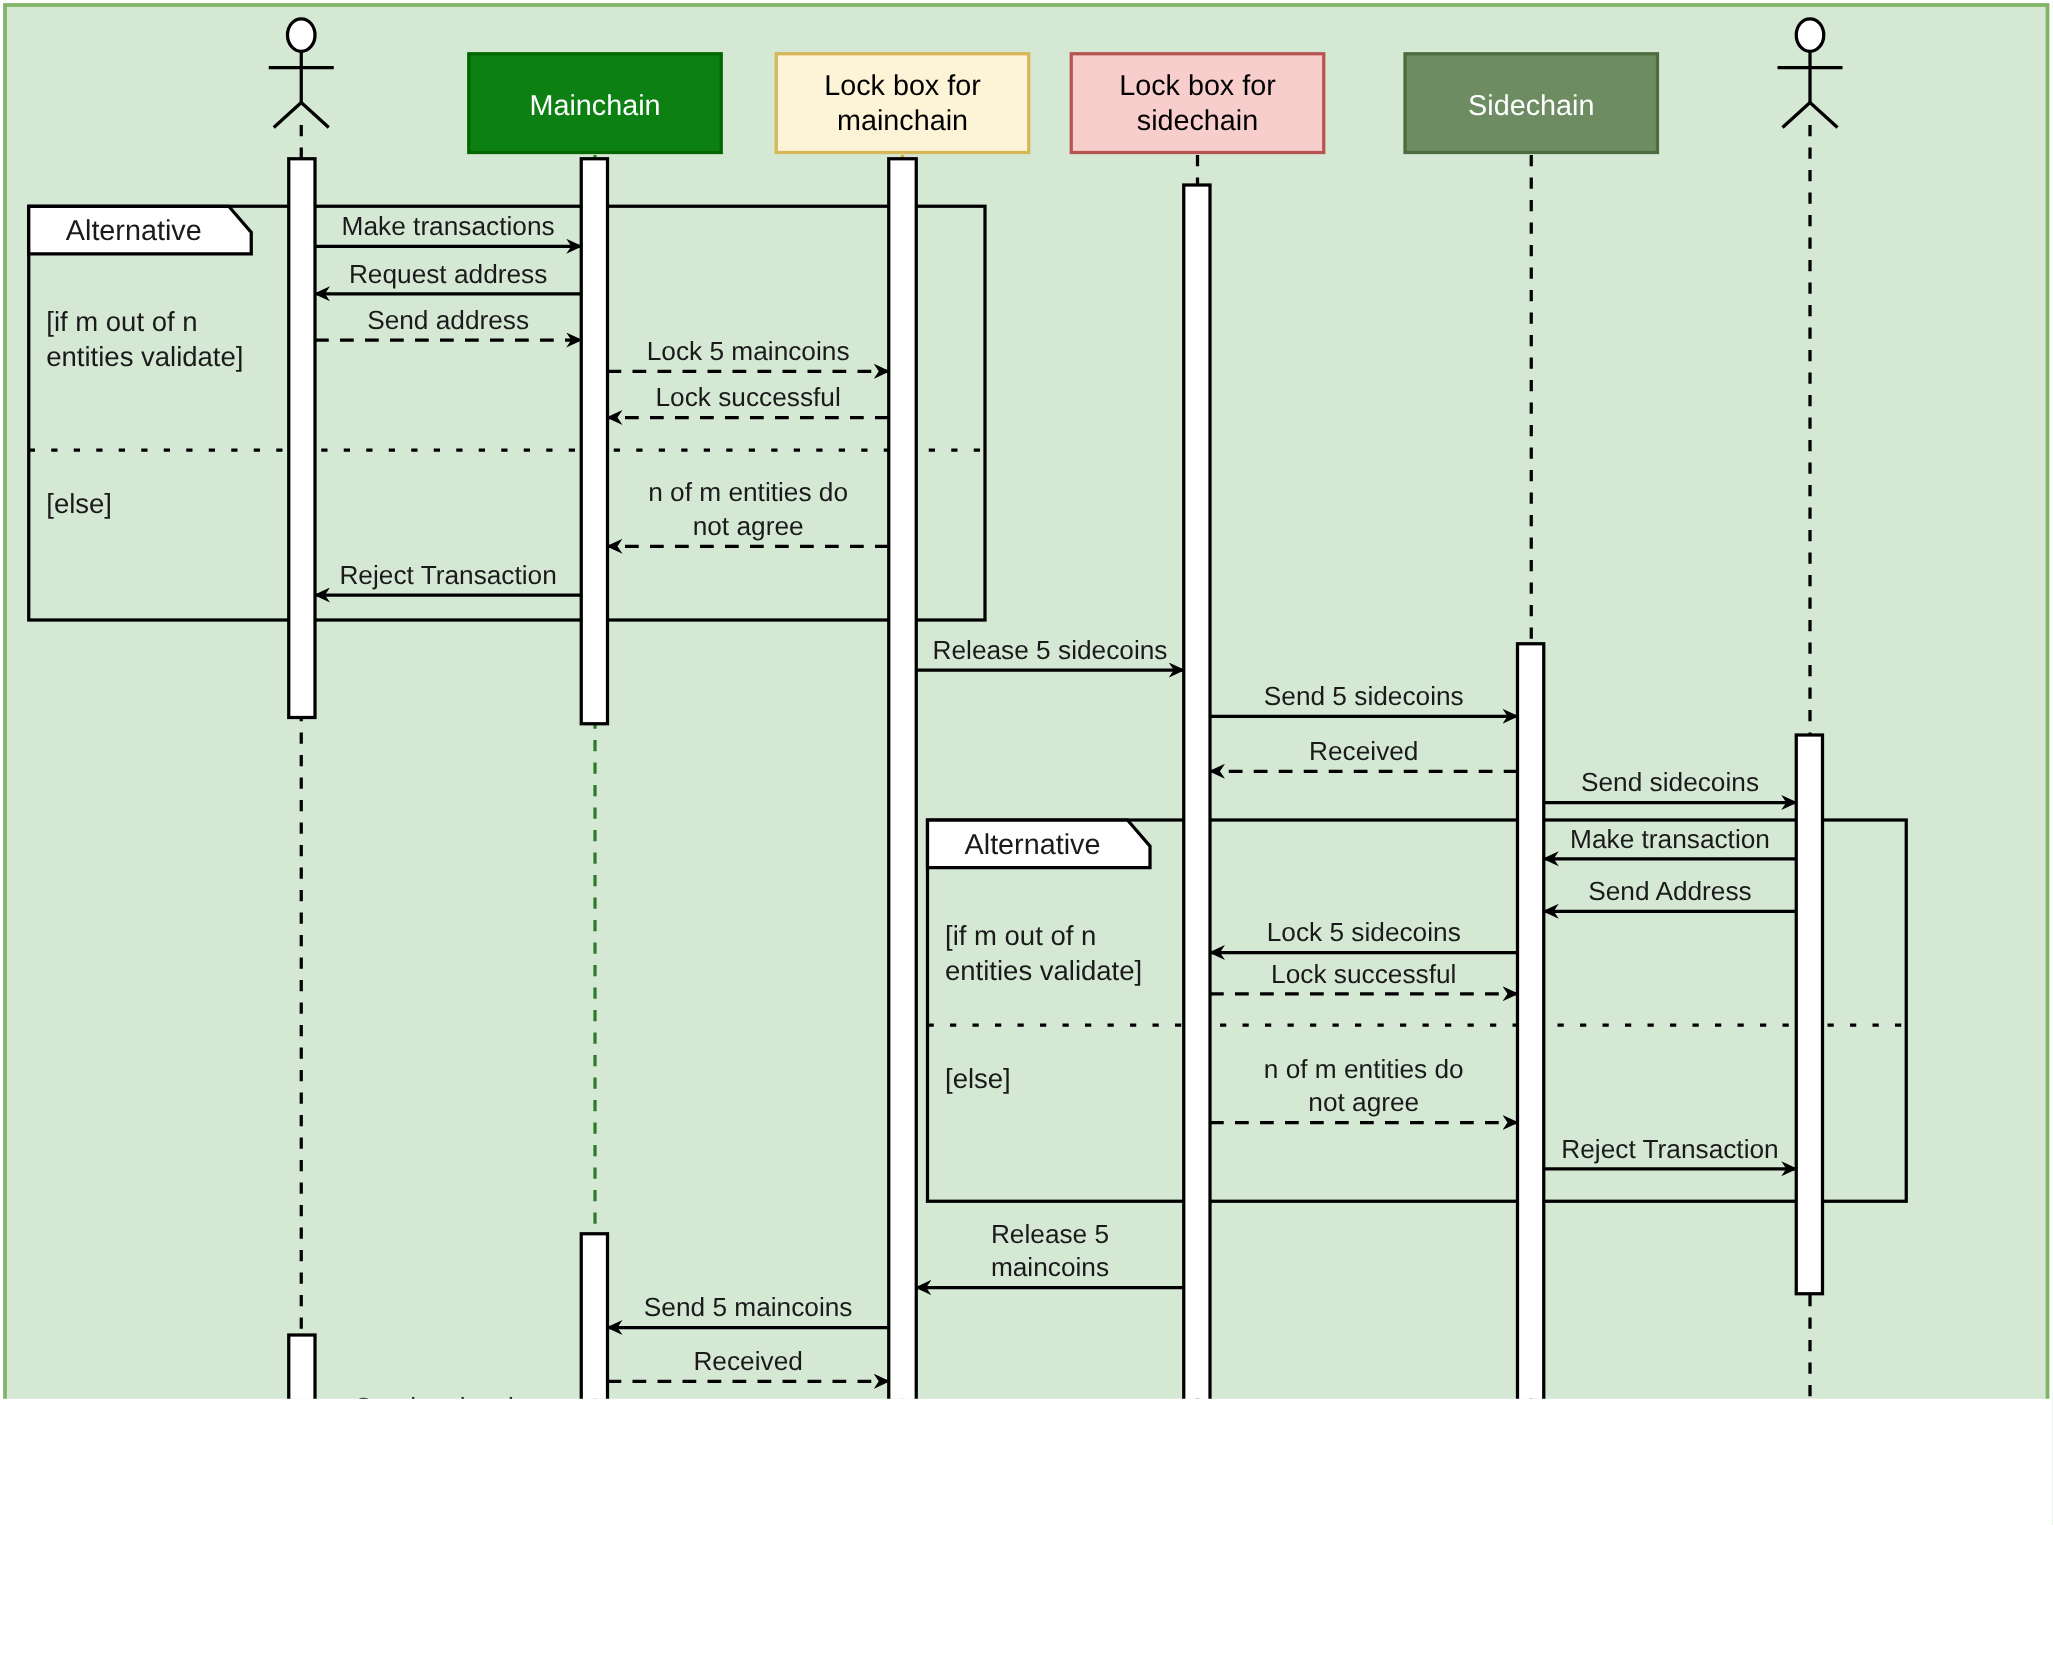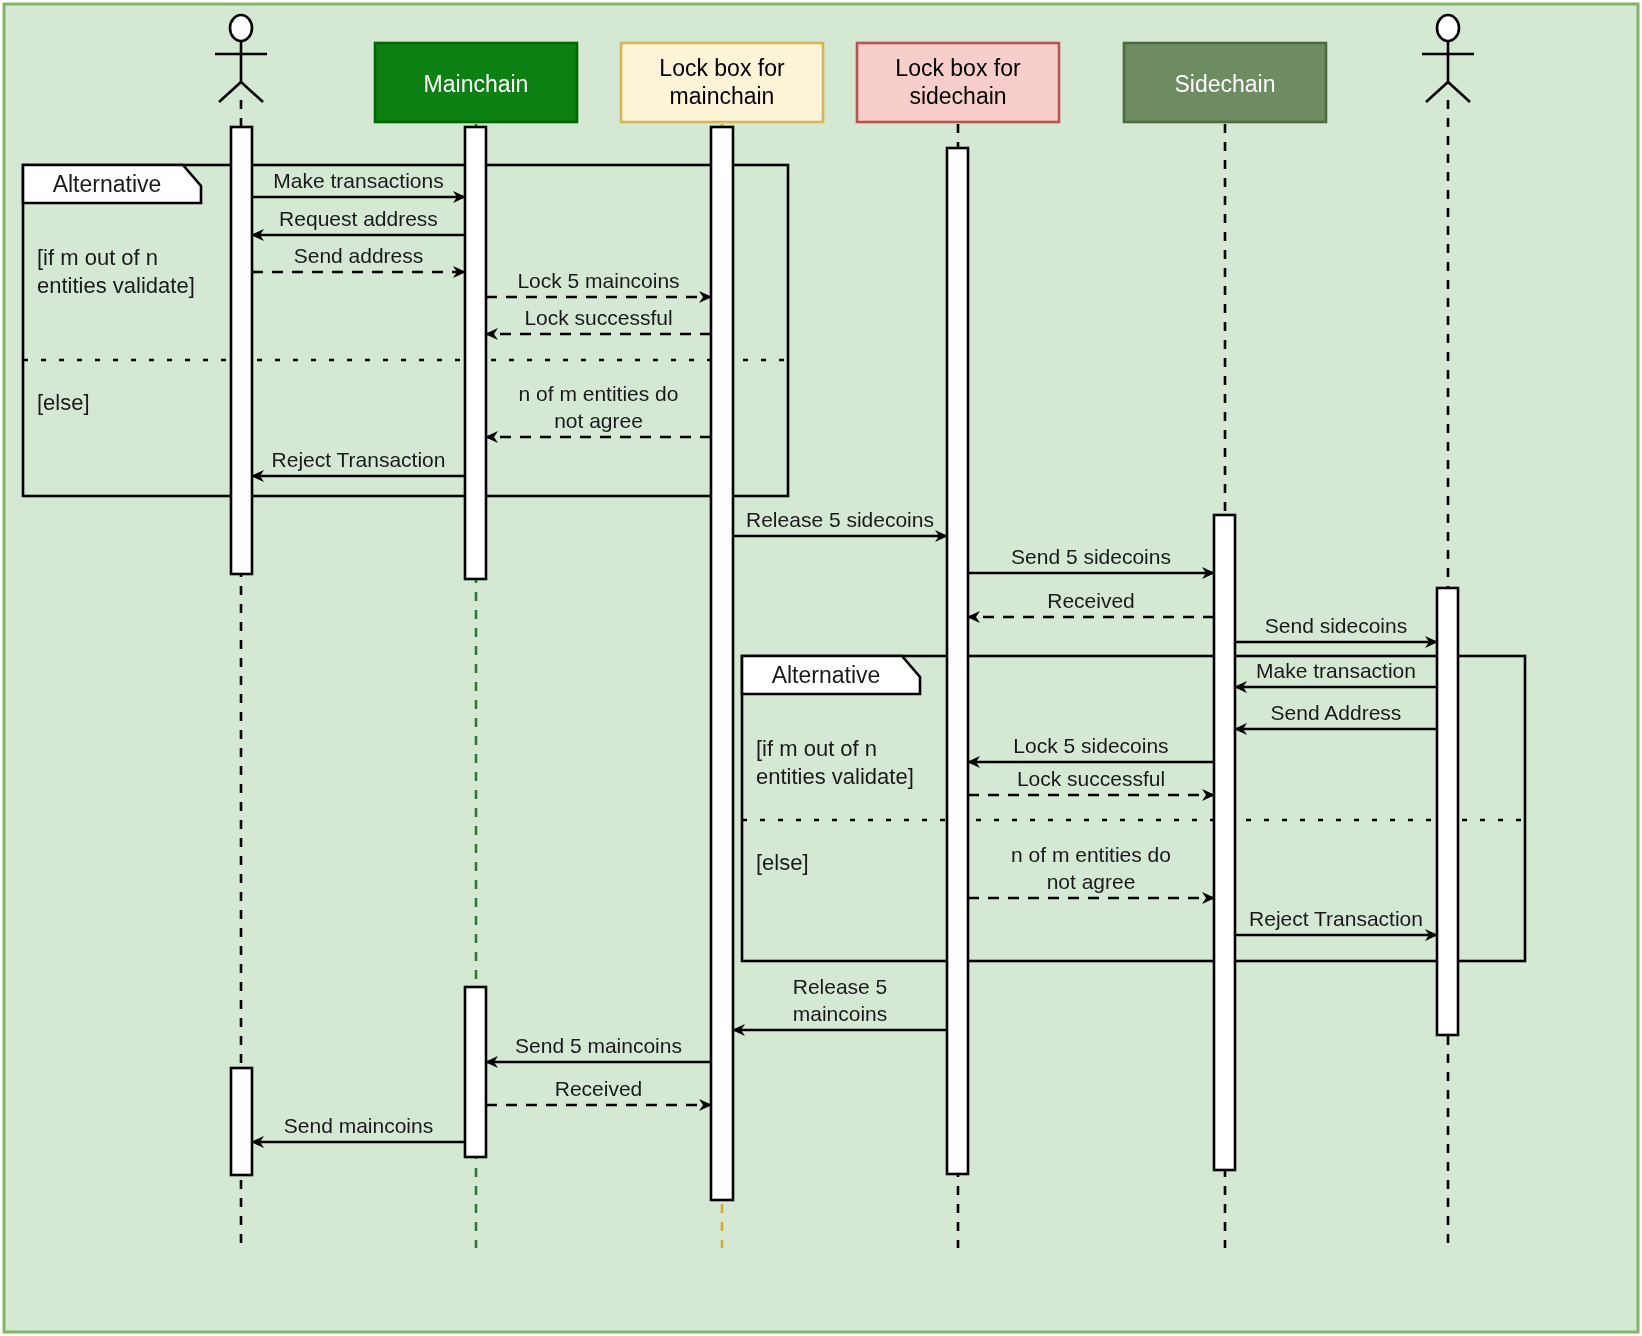--- a/index.html
+++ b/index.html
@@ -1,17 +1,17 @@
 <!DOCTYPE html>
 <html><head>
 <meta charset="utf-8">
 <style>
   html,body{margin:0;padding:0;background:#ffffff;}
   body{font-family:"Liberation Sans",sans-serif;}
-  #stage{position:relative;width:1642px;height:1336px;overflow:hidden;}
+  #stage{position:relative;width:1642px;height:1119px;overflow:hidden;}
   #canvas{position:absolute;top:0;left:0;}
 </style>
 </head>
 <body>
 
 <div id="stage">
   <svg id="canvas" width="1642" height="1336" xmlns="http://www.w3.org/2000/svg">
       <defs>
         <marker id="arrHead" markerWidth="14" markerHeight="12" refX="12" refY="6" orient="auto" markerUnits="userSpaceOnUse">
           <path d="M0,0 L13,6 L0,12 L4,6 Z" fill="#000000"></path>

